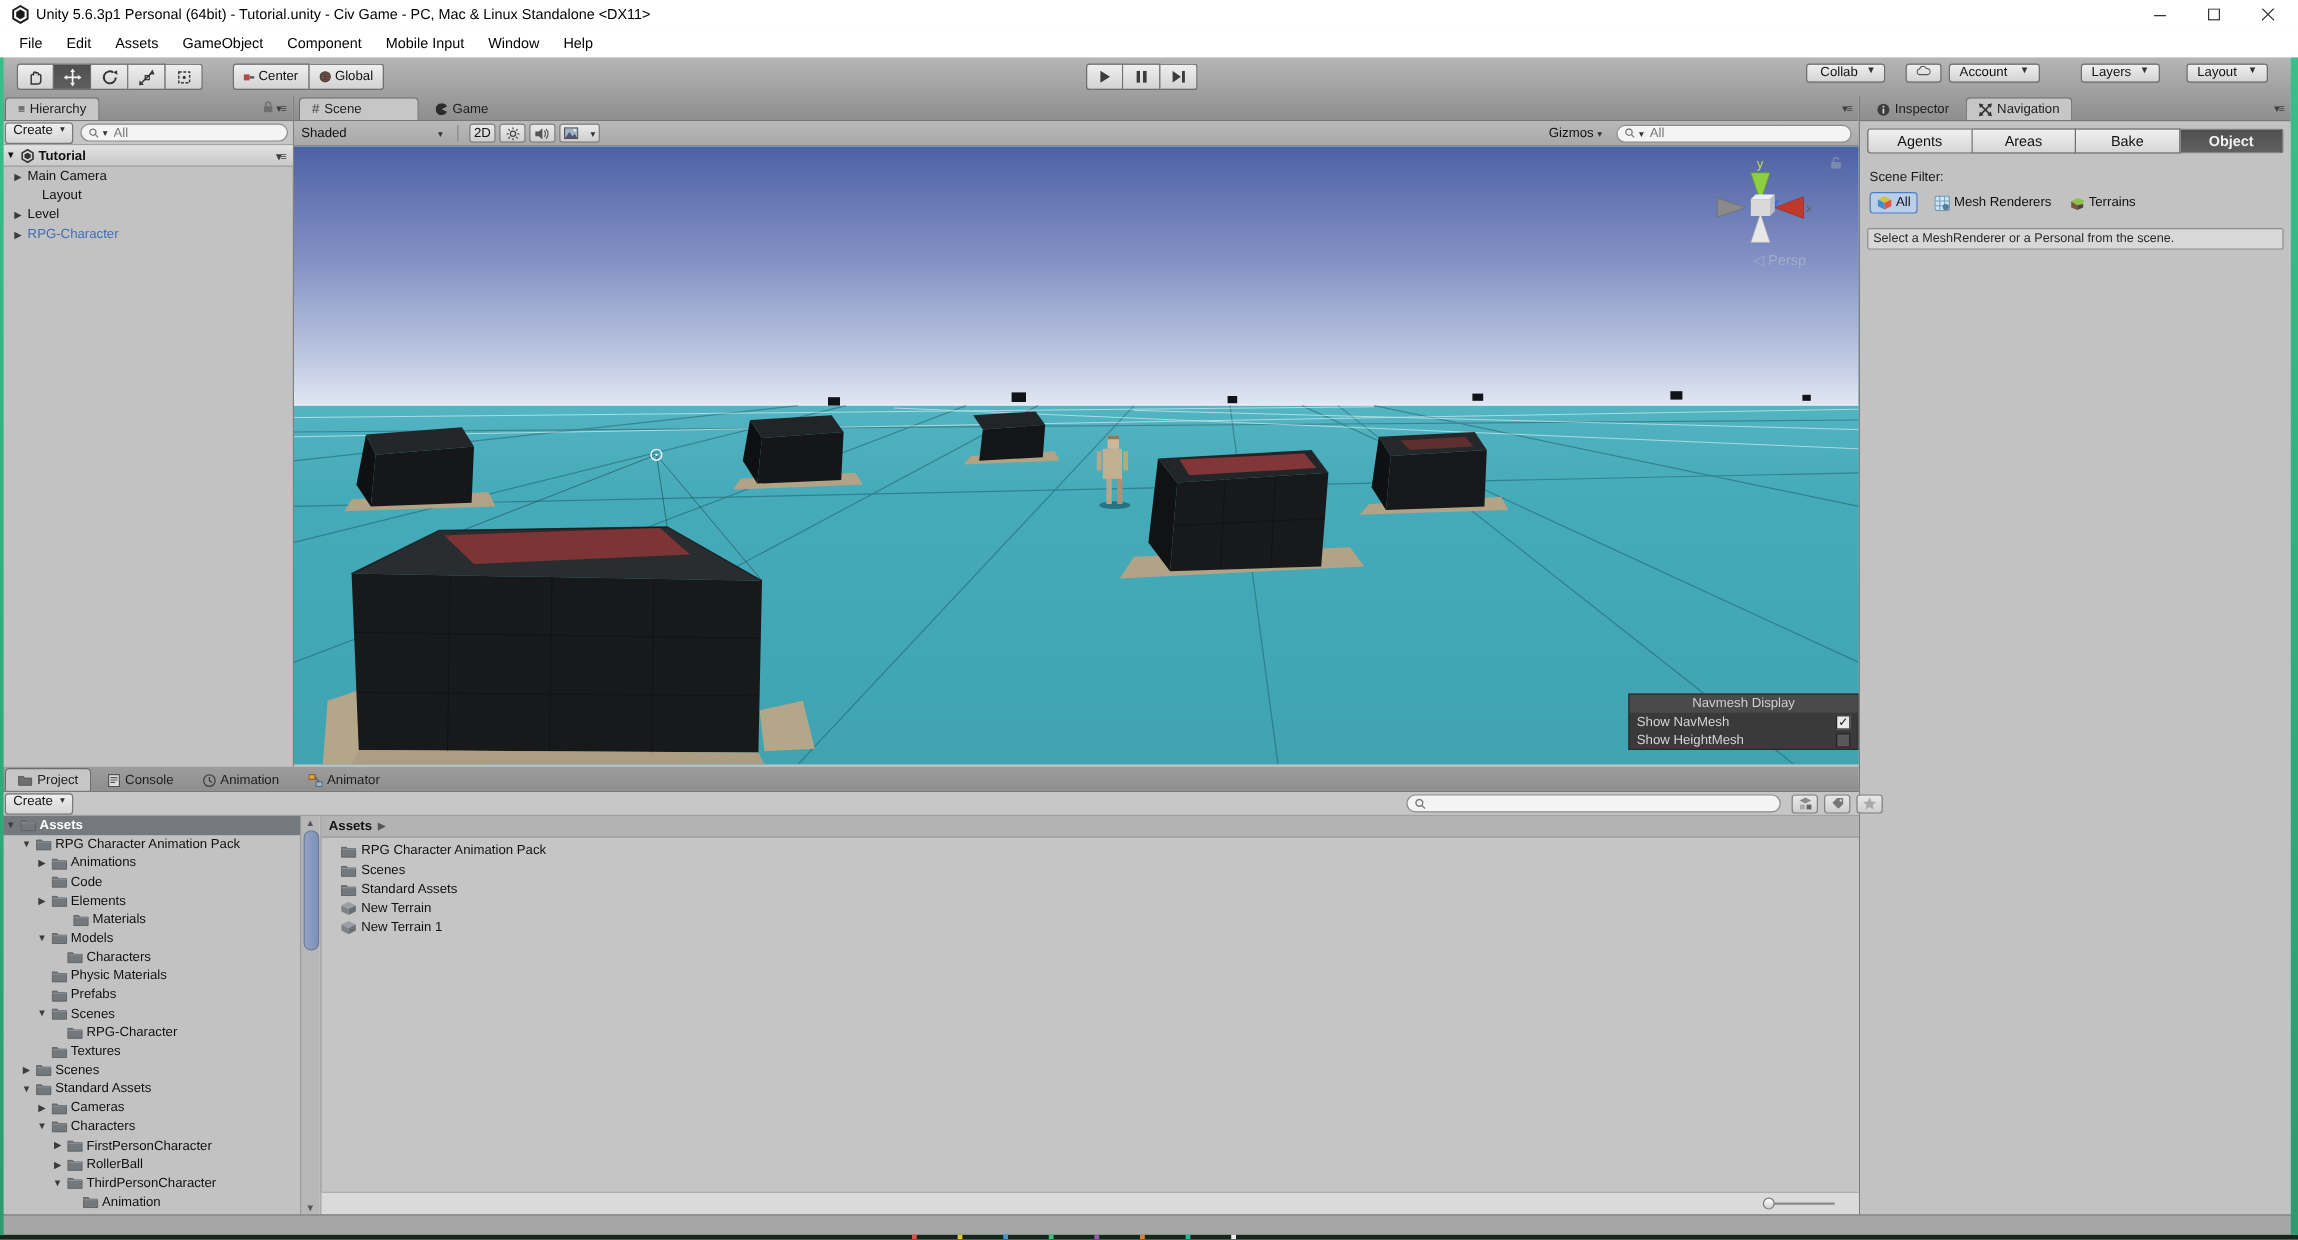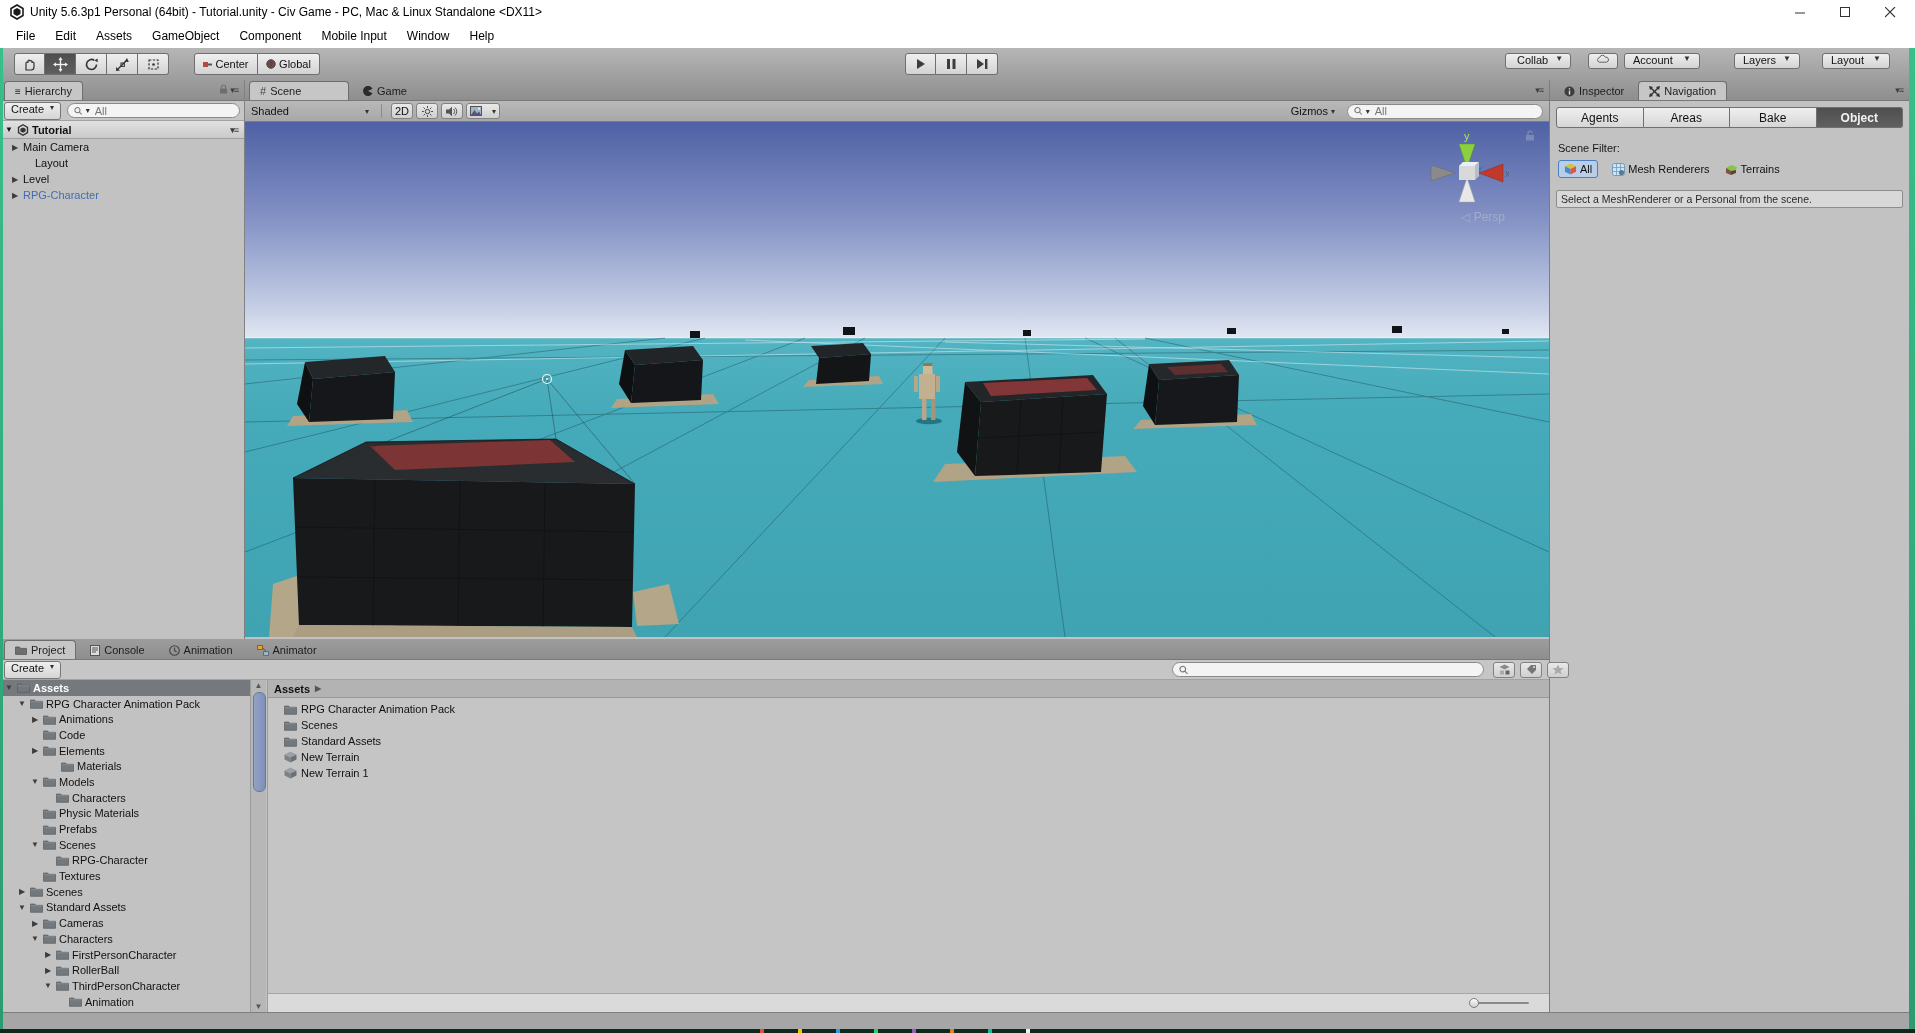--- a/index.html
+++ b/index.html
@@ -528,20 +528,33 @@
             <polygon points="50,36 54,32 54,46 50,50" fill="#b9bec6"></polygon>
           </g>
         <text x="80" y="47" font-size="10" fill="#5a6270" font-family="Liberation Sans">x</text>
       </svg>
       <span class="persp">◁ <span>Persp</span></span>
       <svg class="padlock" width="10" height="11" viewBox="0 0 10 11">
         <rect x="1" y="5" width="8" height="5.5" fill="#9aa5b5"></rect>
           <path d="M3,5 V3.2 a2,2 0 0 1 4,0" fill="none" stroke="#9aa5b5" stroke-width="1.3"></path>
         </svg>
 
+      <div class="navmesh-ov">
+        <div class="hd">Navmesh Display</div>
+        <div>
+            <div class="nm-row">
+    <span class="lbl">Show NavMesh</span>
+    <span class="chk on">✓</span>
+  </div>
+            <div class="nm-row">
+    <span class="lbl">Show HeightMesh</span>
+    <span class="chk off"></span>
+  </div>
+          </div>
+      </div>
     </div>
     <div style="height:4px;background:#c2c2c2;"></div>
   </div>
 
   <div class="abs rightpanel">
     <div class="tabstrip">
       <span class="tab">
         <svg width="11" height="11" viewBox="0 0 11 11">
             <circle cx="5.5" cy="5.5" r="5" fill="#3c3c3c"></circle>
             <rect x="4.8" y="4.6" width="1.4" height="4" fill="#ddd"></rect>

